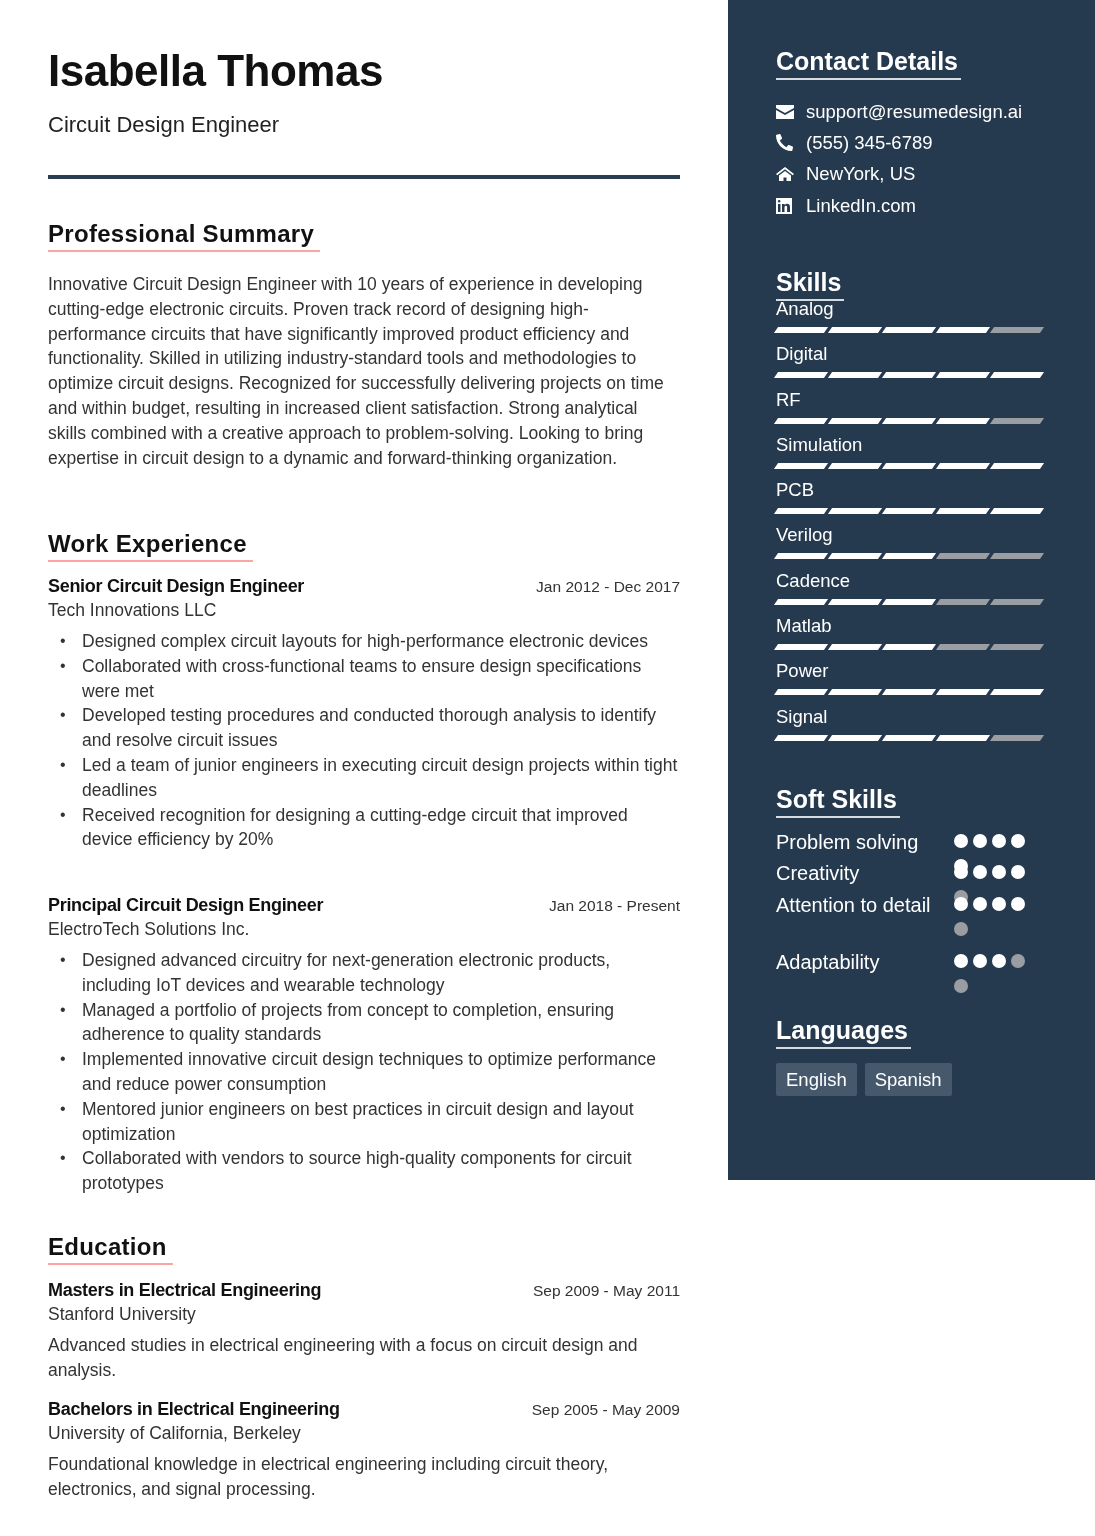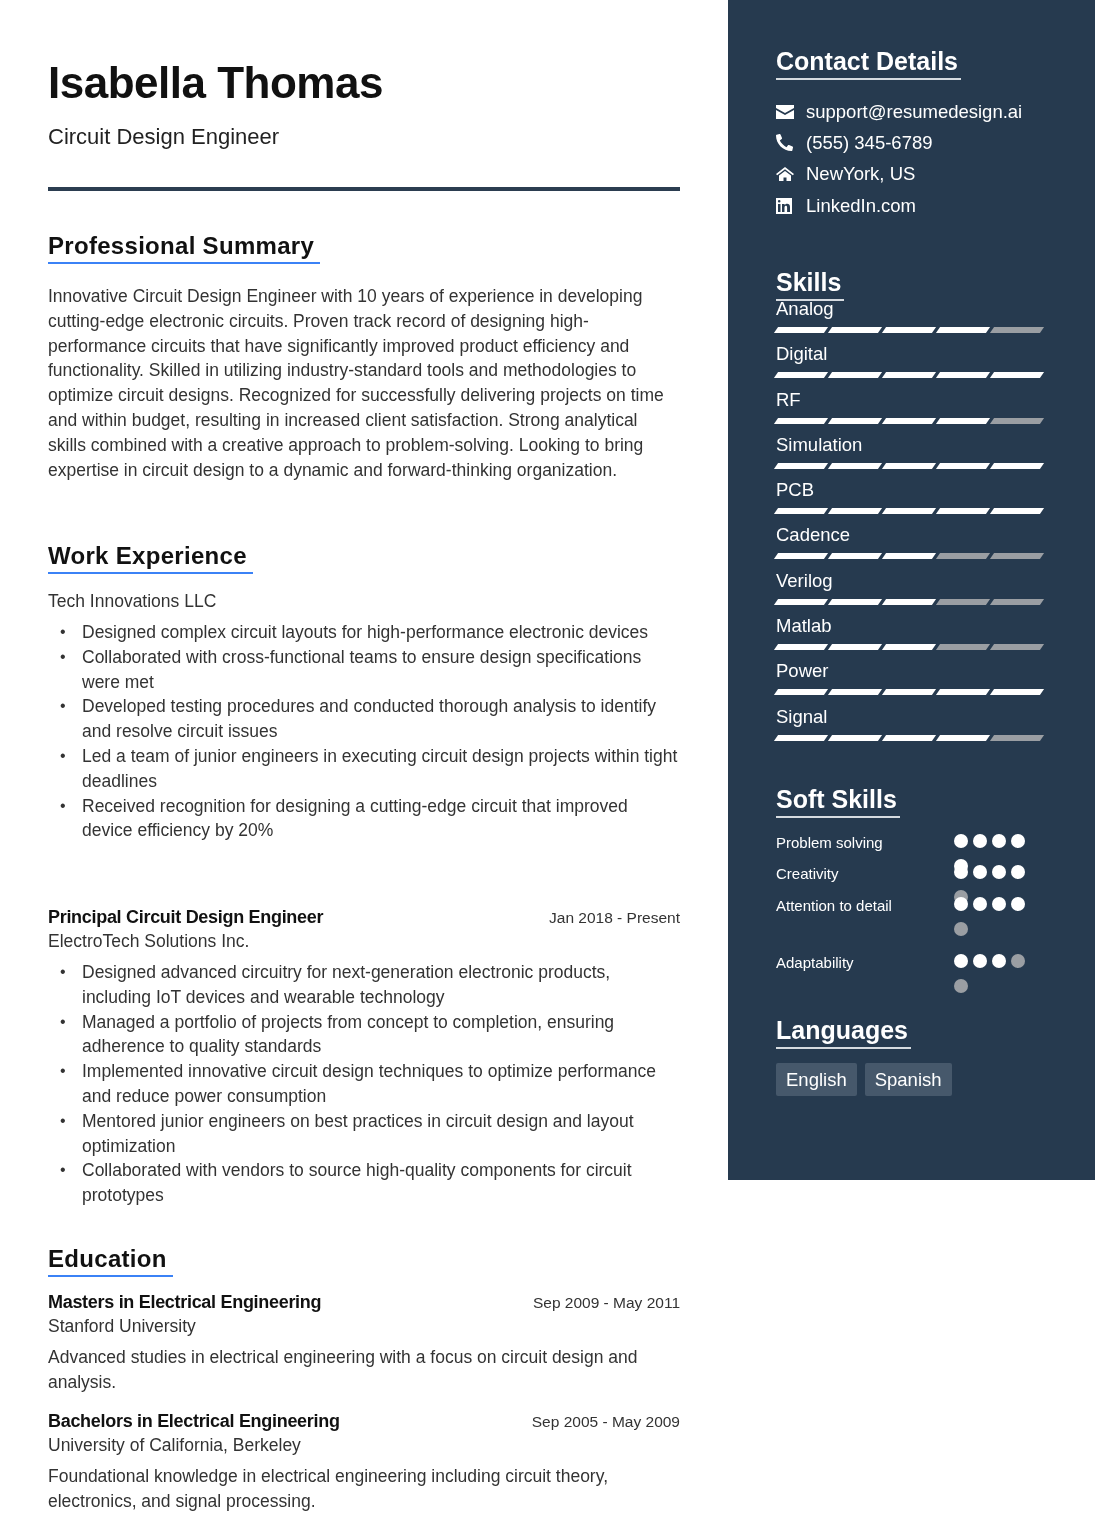--- a/index.html
+++ b/index.html
@@ -1,26 +1,26 @@
 <!DOCTYPE html>
 <html><head>
 <meta charset="utf-8">
 <style>
   * { box-sizing: border-box; margin: 0; padding: 0; }
   html, body { width: 1095px; height: 1536px; background: #ffffff; overflow: hidden; }
   body { font-family: "Liberation Sans", sans-serif; color: #333333; position: relative; }
 
-  .main { position: absolute; left: 0; top: 0; width: 728px; height: 1300px; padding: 0 48px; margin-top: 12px; }
+  .main { position: absolute; left: 0; top: 0; width: 728px; height: 1300px; padding: 0 48px; }
   .sidebar { position: absolute; left: 728px; top: 0; width: 367px; height: 1180px; background: #263a4f; color: #ffffff; padding: 0 48px; }
 
   .name { position: absolute; left: 48px; top: 46px; font-size: 44px; font-weight: bold; color: #111111; letter-spacing: -0.5px; }
   .title { position: absolute; left: 48px; top: 112px; font-size: 22px; color: #222222; }
   .header-rule { position: absolute; left: 48px; top: 175px; width: 632px; height: 4px; background: #2b3d50; }
 
-  .section-heading { position: absolute; left: 48px; font-size: 24px; font-weight: bold; color: #111111; letter-spacing: 0.3px; display: inline-block; padding-bottom: 2px; border-bottom: 2px solid #3b82f6; padding-right: 6px; }
+  .section-heading { position: absolute; left: 48px; font-size: 24px; font-weight: bold; color: #111111; letter-spacing: 0.3px; display: inline-block; padding-bottom: 2px; border-bottom: 2px solid #fca5a5; padding-right: 6px; }
 
   .summary { position: absolute; left: 48px; top: 272px; width: 630px; font-size: 17.5px; line-height: 24.8px; color: #333333; }
 
   .entry { position: absolute; left: 48px; width: 632px; }
   .entry-head { display: flex; justify-content: space-between; align-items: baseline; }
   .entry-role { font-size: 18px; font-weight: bold; color: #111111; letter-spacing: -0.3px; }
   .entry-date { font-size: 15.5px; color: #333333; }
   .entry-org { font-size: 17.5px; color: #333333; margin-top: 3px; }
   .bullets { list-style: none; margin-top: 8px; }
   .bullets li { position: relative; padding-left: 34px; font-size: 17.5px; line-height: 24.8px; color: #333333; }
@@ -36,21 +36,21 @@
 
   .skills { position: absolute; left: 48px; top: 296px; width: 270px; }
   .skill { height: 45.3px; }
   .skill-label { font-size: 18.5px; color: #ffffff; height: 26px; line-height: 26px; }
   .skill-bar { display: flex; gap: 4px; margin-top: 5px; }
   .seg { width: 50px; height: 6px; background: #ffffff; transform: skewX(-35deg); }
   .seg.off { background: #9a9ea3; }
 
   .soft { position: absolute; left: 48px; top: 830px; width: 280px; }
   .soft-row { display: flex; position: relative; }
-  .soft-label { width: 178px; font-size: 15px; line-height: 25.5px; color: #ffffff; }
+  .soft-label { width: 178px; font-size: 20px; line-height: 25.5px; color: #ffffff; }
   .dots { display: flex; flex-wrap: wrap; width: 80px; gap: 0 0; row-gap: 0; align-content: flex-start; padding-top: 4px; }
   .dot { width: 14px; height: 14px; border-radius: 50%; background: #ffffff; margin: 0 5px 11px 0; }
   .dot.off { background: #9a9ea3; }
 
   .langs { position: absolute; left: 48px; top: 1063px; display: flex; gap: 8px; }
   .lang-chip { background: #46586b; border-radius: 2px; padding: 3px 10px; font-size: 18.5px; color: #ffffff; height: 33px; line-height: 27px; }
 </style>
 </head>
 <body>
 
@@ -58,20 +58,24 @@
   <h1 class="name">Isabella Thomas</h1>
   <div class="title">Circuit Design Engineer</div>
   <div class="header-rule"></div>
 
   <h2 class="section-heading" style="top:220px;">Professional Summary</h2>
   <p class="summary">Innovative Circuit Design Engineer with 10 years of experience in developing cutting-edge electronic circuits. Proven track record of designing high-performance circuits that have significantly improved product efficiency and functionality. Skilled in utilizing industry-standard tools and methodologies to optimize circuit designs. Recognized for successfully delivering projects on time and within budget, resulting in increased client satisfaction. Strong analytical skills combined with a creative approach to problem-solving. Looking to bring expertise in circuit design to a dynamic and forward-thinking organization.</p>
 
   <h2 class="section-heading" style="top:530px;">Work Experience</h2>
 
   <div class="entry" style="top:576px;">
+    <div class="entry-head">
+      <span class="entry-role">Senior Circuit Design Engineer</span>
+      <span class="entry-date">Jan 2012 - Dec 2017</span>
+    </div>
     <div class="entry-org">Tech Innovations LLC</div>
     <ul class="bullets">
       <li>Designed complex circuit layouts for high-performance electronic devices</li>
       <li>Collaborated with cross-functional teams to ensure design specifications were met</li>
       <li>Developed testing procedures and conducted thorough analysis to identify and resolve circuit issues</li>
       <li>Led a team of junior engineers in executing circuit design projects within tight deadlines</li>
       <li>Received recognition for designing a cutting-edge circuit that improved device efficiency by 20%</li>
     </ul>
   </div>
 
@@ -196,31 +200,31 @@
         <div class="skill-label">PCB</div>
         <div class="skill-bar">
           <span class="seg"></span>
           <span class="seg"></span>
           <span class="seg"></span>
           <span class="seg"></span>
           <span class="seg"></span>
         </div>
       </div>
       <div class="skill">
+        <div class="skill-label">Verilog</div>
+        <div class="skill-bar">
+          <span class="seg"></span>
+          <span class="seg"></span>
+          <span class="seg"></span>
+          <span class="seg off"></span>
+          <span class="seg off"></span>
+        </div>
+      </div>
+      <div class="skill">
         <div class="skill-label">Cadence</div>
-        <div class="skill-bar">
-          <span class="seg"></span>
-          <span class="seg"></span>
-          <span class="seg"></span>
-          <span class="seg off"></span>
-          <span class="seg off"></span>
-        </div>
-      </div>
-      <div class="skill">
-        <div class="skill-label">Verilog</div>
         <div class="skill-bar">
           <span class="seg"></span>
           <span class="seg"></span>
           <span class="seg"></span>
           <span class="seg off"></span>
           <span class="seg off"></span>
         </div>
       </div>
       <div class="skill">
         <div class="skill-label">Matlab</div>

